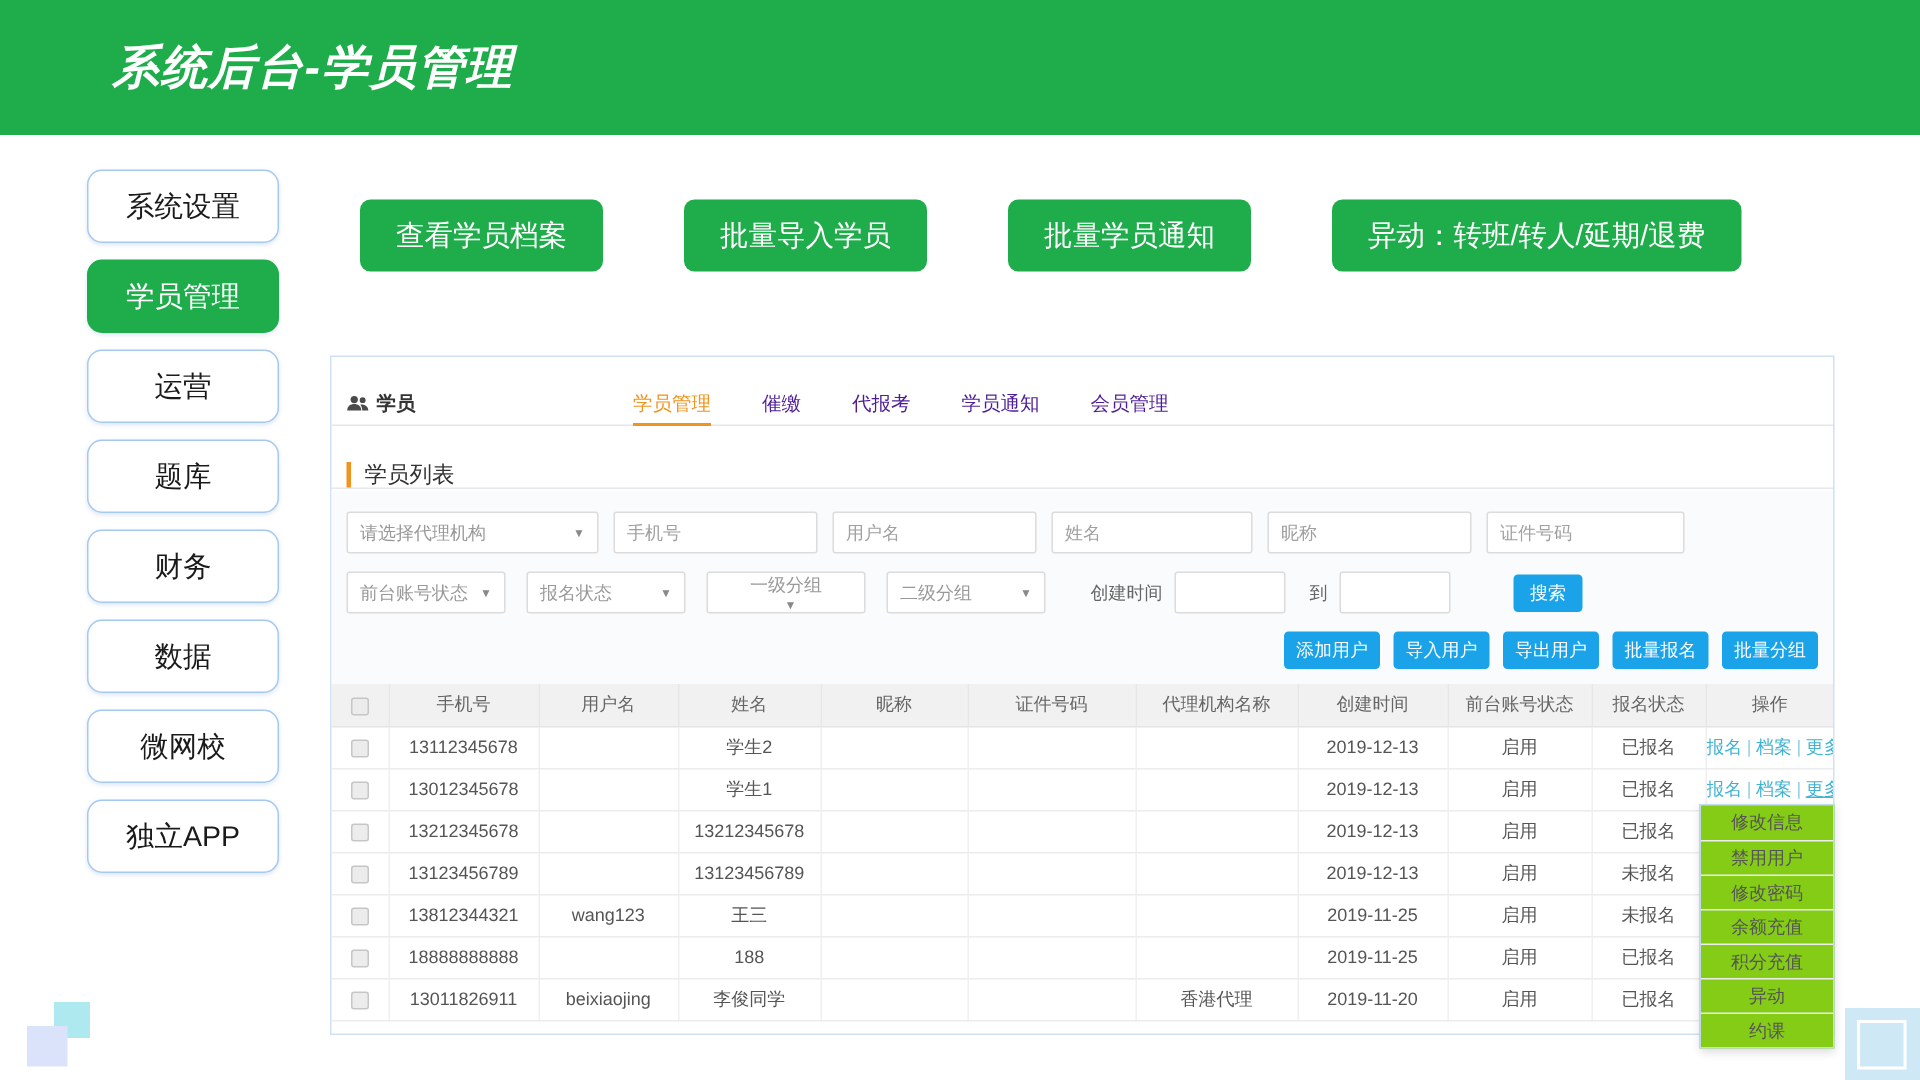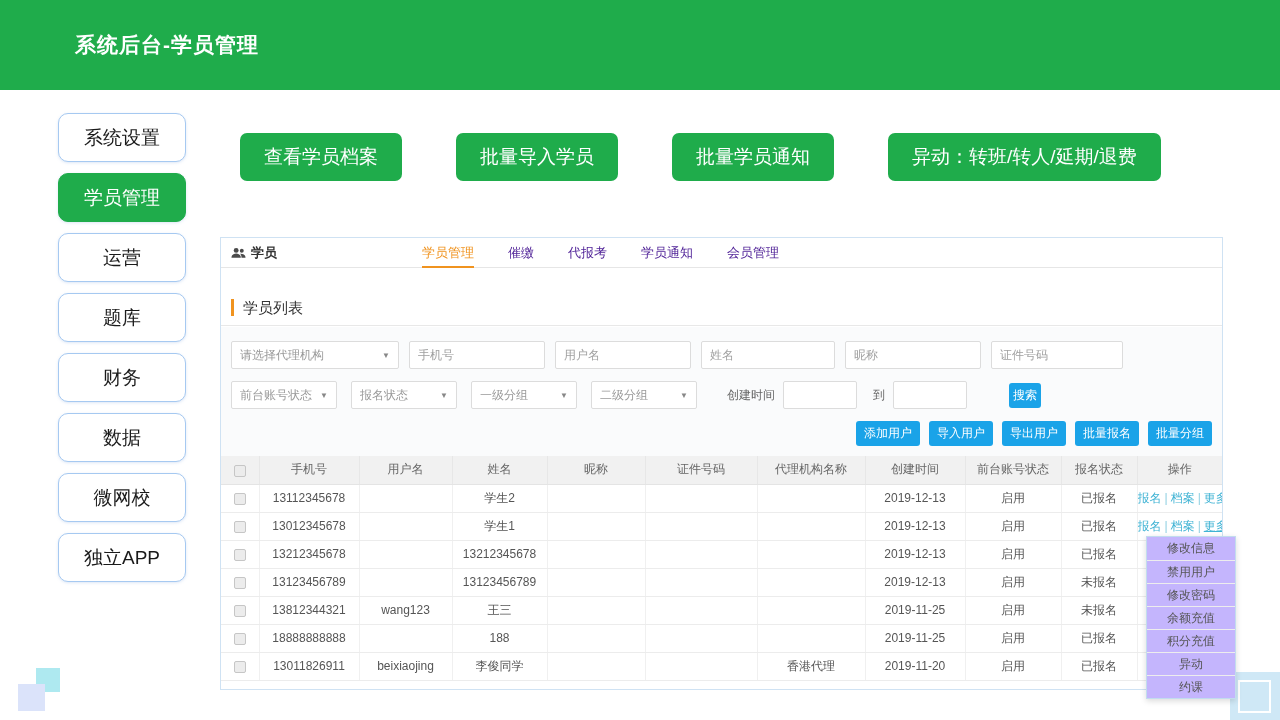--- a/index.html
+++ b/index.html
@@ -3,21 +3,21 @@
 <meta charset="utf-8">
 <style>
   * { box-sizing: border-box; margin: 0; padding: 0; }
   html,body { width:1280px; height:720px; overflow:hidden; background:#fff;
     font-family:"Liberation Sans","DejaVu Sans",sans-serif; }
 
   
   .app-header { position:absolute; left:0; top:0; width:1280px; height:90px;
     background:var(--green,#1fac4b); }
   .app-title { position:absolute; left:75px; top:0; line-height:90px;
-    color:#fff; font-size:21px; font-weight:600; letter-spacing:1px; }
+    color:#fff; font-size:31px; font-weight:600; letter-spacing:1px;font-style:italic; }
 
   
   .sidebar { position:absolute; left:58px; top:113px; width:128px; }
   .side-btn { width:128px; height:49px; margin-bottom:11px; background:#fff;
     border:1px solid #a6c9f1; border-radius:10px; display:flex; align-items:center;
     justify-content:center; font-size:19px; color:#1a1a1a; cursor:pointer;
     box-shadow:0 1px 3px rgba(120,160,220,.25); }
   .side-btn.active { background:var(--green,#1fac4b); border-color:var(--green,#1fac4b);
     color:#fff; }
 
@@ -25,49 +25,49 @@
   .quick-actions { position:absolute; left:240px; top:133px; display:flex; }
   .quick-btn { height:48px; background:var(--green,#1fac4b); color:#fff;
     border:none; border-radius:7px; font-size:19px; padding:16px 24px;
     display:flex; align-items:center; justify-content:center; cursor:pointer; }
   .quick-btn + .quick-btn { margin-left:54px; }
 
   
   .panel { position:absolute; left:220px; top:237px; width:1003px; height:453px;
     background:#fff; border:1px solid #cfe2f3; }
 
-  .panel-head { position:absolute; left:0; top:0; right:0; height:30px;
+  .panel-head { position:absolute; left:0; top:16px; right:0; height:30px;
     border-bottom:1px solid #e6e6e6; display:flex; align-items:center; }
   .panel-title-wrap { display:flex; align-items:center; margin-left:10px; }
   .panel-title-wrap svg { margin-right:5px; }
   .panel-title { font-size:13px; color:#333; font-weight:bold; }
   .tabs { display:flex; margin-left:128px; height:30px; }
   .tab { font-size:13px; color:#4c1d95; margin:0 17px; height:30px; line-height:29px;
     cursor:pointer; border-bottom:2px solid transparent; }
   .tab.active { color:var(--orange,#f0931f); border-bottom-color:var(--orange,#f0931f); }
 
   .section-head { position:absolute; left:0; top:52px; right:0; height:36px;
-    border-bottom:1px solid #e8e8e8; display:flex; align-items:center; }
+    border-bottom:1px solid #e8e8e8; display:flex; align-items:flex-end; }
   .section-title { margin-left:10px; padding-left:9px; font-size:15px; color:#333;
     border-left:3px solid var(--orange,#f0931f); line-height:17px; }
 
   .filters { position:absolute; left:0; top:89px; right:0; height:129px;
     background:#fafbfc; padding:14px 0 0 10px; }
   .f-row { display:flex; align-items:center; }
   .f-row + .f-row { margin-top:12px; }
   .sel { background:#fff; border:1px solid #dcdcdc; height:28px; border-radius:2px;
     display:flex; align-items:center; justify-content:space-between; padding:0 8px;
     font-size:12px; color:#999; cursor:pointer; }
   .sel .caret { font-size:8px; color:#888; margin-left:6px; }
   .f-input { background:#fff; border:1px solid #dcdcdc; height:28px; border-radius:2px;
     font-size:12px; color:#555; padding:0 8px; outline:none;
     font-family:"Liberation Sans","DejaVu Sans",sans-serif; }
   .f-input::placeholder { color:#a0a0a0; }
   .f-label { font-size:12px; color:#666; margin:0 8px 0 16px; }
-  .search-btn { margin-left:42px; width:32px; height:25px; background:var(--blue,#1aa3e8);
+  .search-btn { margin-left:42px; width:46px; height:25px; background:var(--blue,#1aa3e8);
     color:#fff; border:none; border-radius:3px; font-size:12px; cursor:pointer; }
   .bulk-row { justify-content:flex-end; padding-right:10px; margin-top:16px; }
   .bulk-btn { height:25px; min-width:62px; margin-left:9px; background:var(--blue,#1aa3e8);
     color:#fff; border:none; border-radius:3px; font-size:12px; padding:0 8px; cursor:pointer; }
 
   
   .tbl { position:absolute; left:0; top:218px; width:1001px; border-collapse:collapse;
     table-layout:fixed; font-size:12px; }
   .tbl th { background:#f1f1f1; color:#666; font-weight:normal; height:28px;
     border-bottom:1px solid #e4e4e4; border-right:1px solid #e7e7e7; }
@@ -76,22 +76,22 @@
     border-right:1px solid #f0f0f0; overflow:hidden; white-space:nowrap; }
   .tbl td:last-child { border-right:none; }
   .cb { display:inline-block; width:12px; height:12px; background:#ececec;
     border:1px solid #c6c6c6; border-radius:2px; vertical-align:middle; cursor:pointer; }
   .status-red { color:var(--red,#e25050); }
   .op-link { color:var(--cyan,#3fb3d4); cursor:pointer; text-decoration:none; }
   .op-link.u { text-decoration:underline; }
   .op-sep { color:#8fd0e2; margin:0 3px; }
 
   
-  .ctx-menu { position:absolute; left:1133px; top:536px; width:90px; background:#c4b5fd;
-    border:1px solid #c2dcee; box-shadow:0 2px 6px rgba(0,0,0,.15); z-index:20;margin-left:13px; }
+  .ctx-menu { position:absolute; left:1133px; top:536px; width:90px; background:#84cc16;
+    border:1px solid #c2dcee; box-shadow:0 2px 6px rgba(0,0,0,.15); z-index:20; }
   .ctx-item { height:23px; line-height:23px; text-align:center; font-size:12px;
     color:#555; cursor:pointer; }
   .ctx-item + .ctx-item { border-top:1px solid #ededed; }
 
   
   .deco { position:absolute; }
   .deco-cyan { left:36px; top:668px; width:24px; height:24px; background:#aee9f0; }
   .deco-lav { left:18px; top:684px; width:27px; height:27px; background:#dbe3fa; }
   .deco-br { left:1230px; top:672px; width:50px; height:50px; background:#cfe8f6; }
   .deco-br-inner { position:absolute; left:8px; top:8px; width:33px; height:33px;
@@ -160,21 +160,21 @@
       </div>
     <div class="f-row" id="filter-row2">
         <div class="sel" style="width: 106px; margin-right: 14px;">
           <span>前台账号状态</span>
           <span class="caret">▼</span>
         </div>
         <div class="sel" style="width: 106px; margin-right: 14px;">
           <span>报名状态</span>
           <span class="caret">▼</span>
         </div>
-        <div class="sel" style="width: 106px; margin-right: 14px;">
+        <div class="sel" style="width: 106px; margin-right: 14px; flex-direction: column;">
           <span>一级分组</span>
           <span class="caret">▼</span>
         </div>
         <div class="sel" style="width: 106px; margin-right: 14px;">
           <span>二级分组</span>
           <span class="caret">▼</span>
         </div>
         <span class="f-label">创建时间</span>
         <input class="f-input" style="width: 74px;">
         <span class="f-label">到</span>

